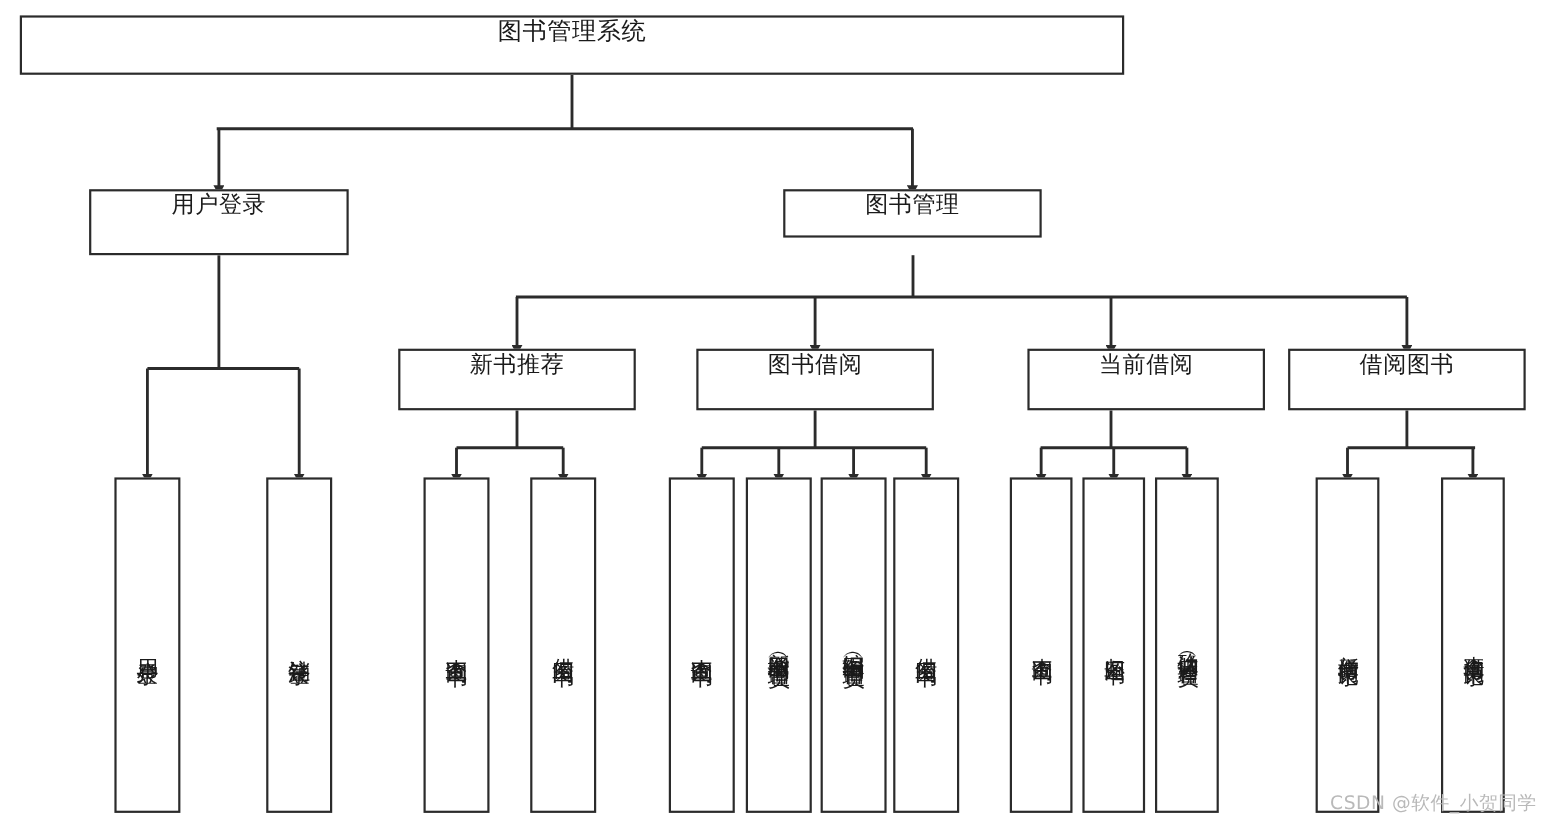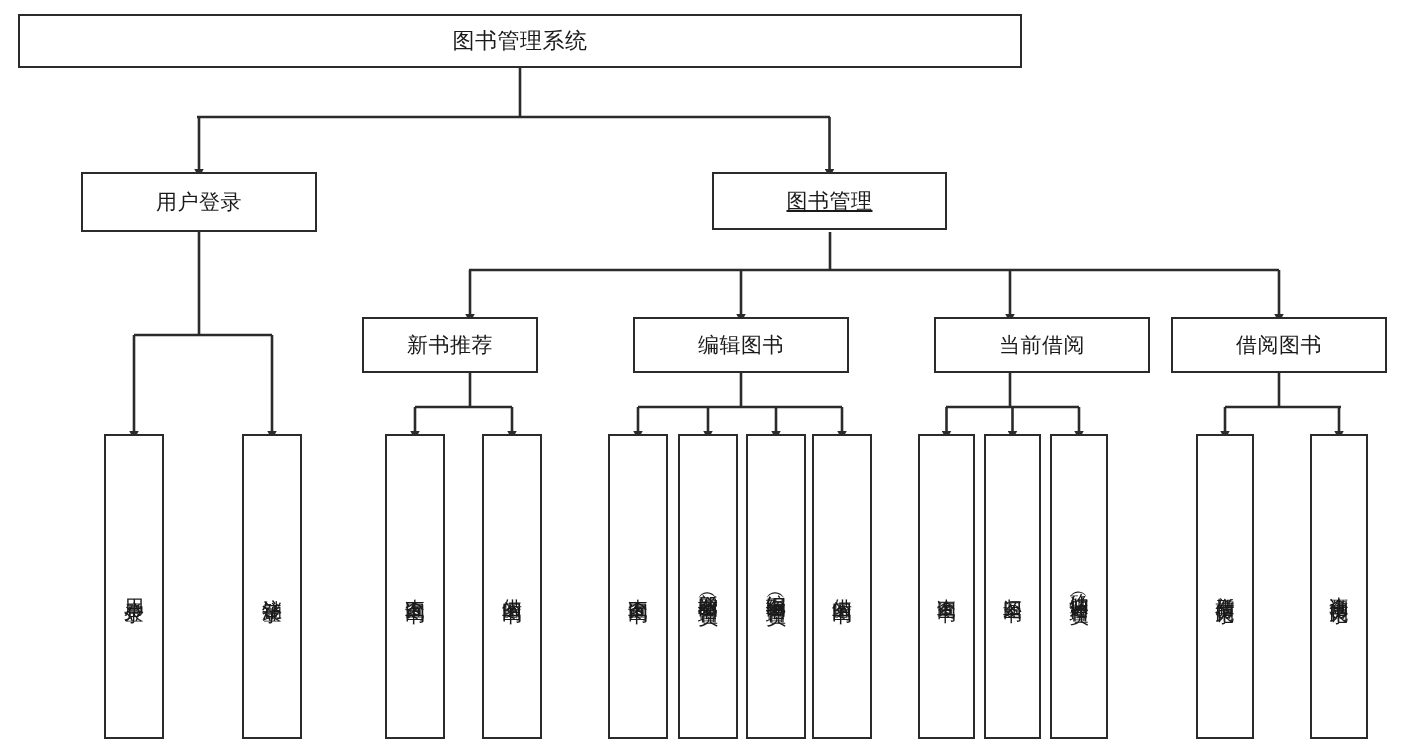--- a/index.html
+++ b/index.html
@@ -25,21 +25,21 @@
     width: 1405px;
     height: 747px;
     pointer-events: none;
   }
   .node {
     position: absolute;
     box-sizing: border-box;
     border: 2px solid #2b2b2b;
     background: #ffffff;
     display: flex;
-    align-items: center;
+    align-items: flex-start;
     justify-content: center;
     color: #1a1a1a;
   }
   .node-label {
     display: block;
     text-align: center;
     line-height: 1.18;
     white-space: pre;
   }
   
@@ -126,28 +126,28 @@
       </g>
   </svg>
 
   <div id="nodes-layer">
       <div class="node h root" style="left: 18px; top: 14px; width: 1004px; height: 54px;">
         <span class="node-label">图书管理系统</span>
       </div>
       <div class="node h" style="left: 81px; top: 172px; width: 236px; height: 60px;">
         <span class="node-label">用户登录</span>
       </div>
-      <div class="node h" style="left: 712px; top: 172px; width: 235px; height: 58px; text-decoration: underline;">
+      <div class="node h" style="left: 712px; top: 172px; width: 235px; height: 44px;">
         <span class="node-label">图书管理</span>
       </div>
-      <div class="node h" style="left: 362px; top: 317px; width: 176px; height: 56px;">
+      <div class="node h" style="left: 362px; top: 317px; width: 216px; height: 56px;">
         <span class="node-label">新书推荐</span>
       </div>
       <div class="node h" style="left: 633px; top: 317px; width: 216px; height: 56px;">
-        <span class="node-label">编辑图书</span>
+        <span class="node-label">图书借阅</span>
       </div>
       <div class="node h" style="left: 902px; top: 317px; width: 216px; height: 56px; margin-left: 32px;">
         <span class="node-label">当前借阅</span>
       </div>
       <div class="node h" style="left: 1171px; top: 317px; width: 216px; height: 56px;">
         <span class="node-label">借阅图书</span>
       </div>
       <div class="node v" style="left: 104px; top: 434px; width: 60px; height: 305px;">
         <span class="node-label">用户登录</span>
       </div>
@@ -182,13 +182,14 @@
         <span class="node-label">确认归还（管理员）</span>
       </div>
       <div class="node v narrow" style="left: 1196px; top: 434px; width: 58px; height: 305px;">
         <span class="node-label">新增借阅记录</span>
       </div>
       <div class="node v narrow" style="left: 1310px; top: 434px; width: 58px; height: 305px;">
         <span class="node-label">查询借阅记录</span>
       </div>
     </div>
 
+  <div id="watermark">CSDN @软件_小贺同学</div>
 </div>
 
 </body></html>

